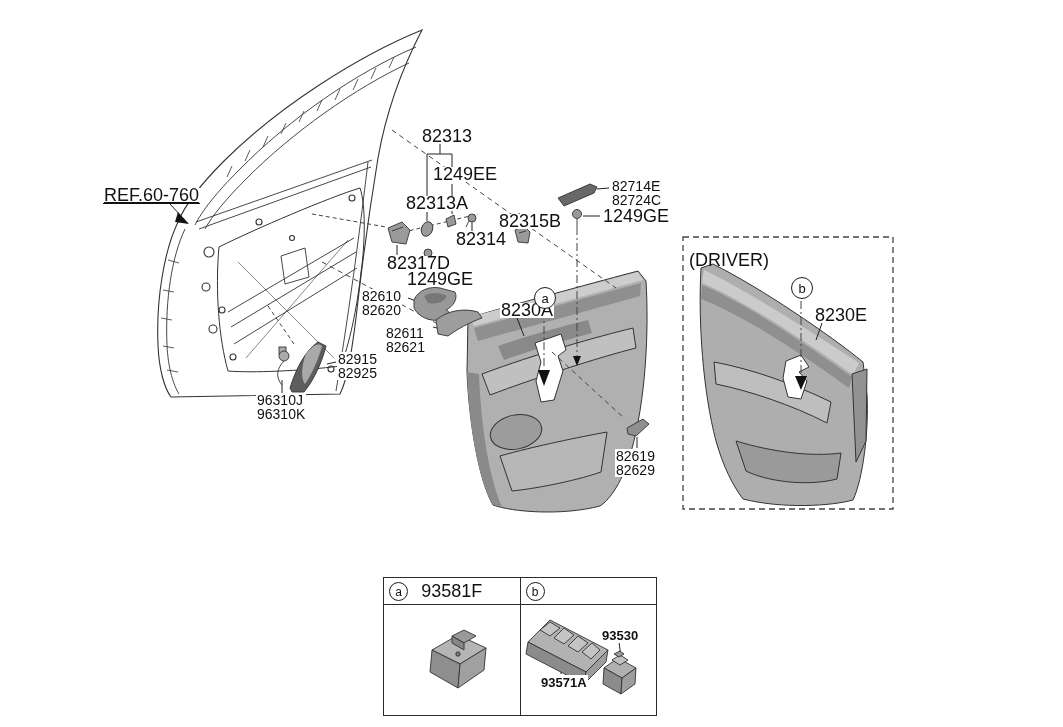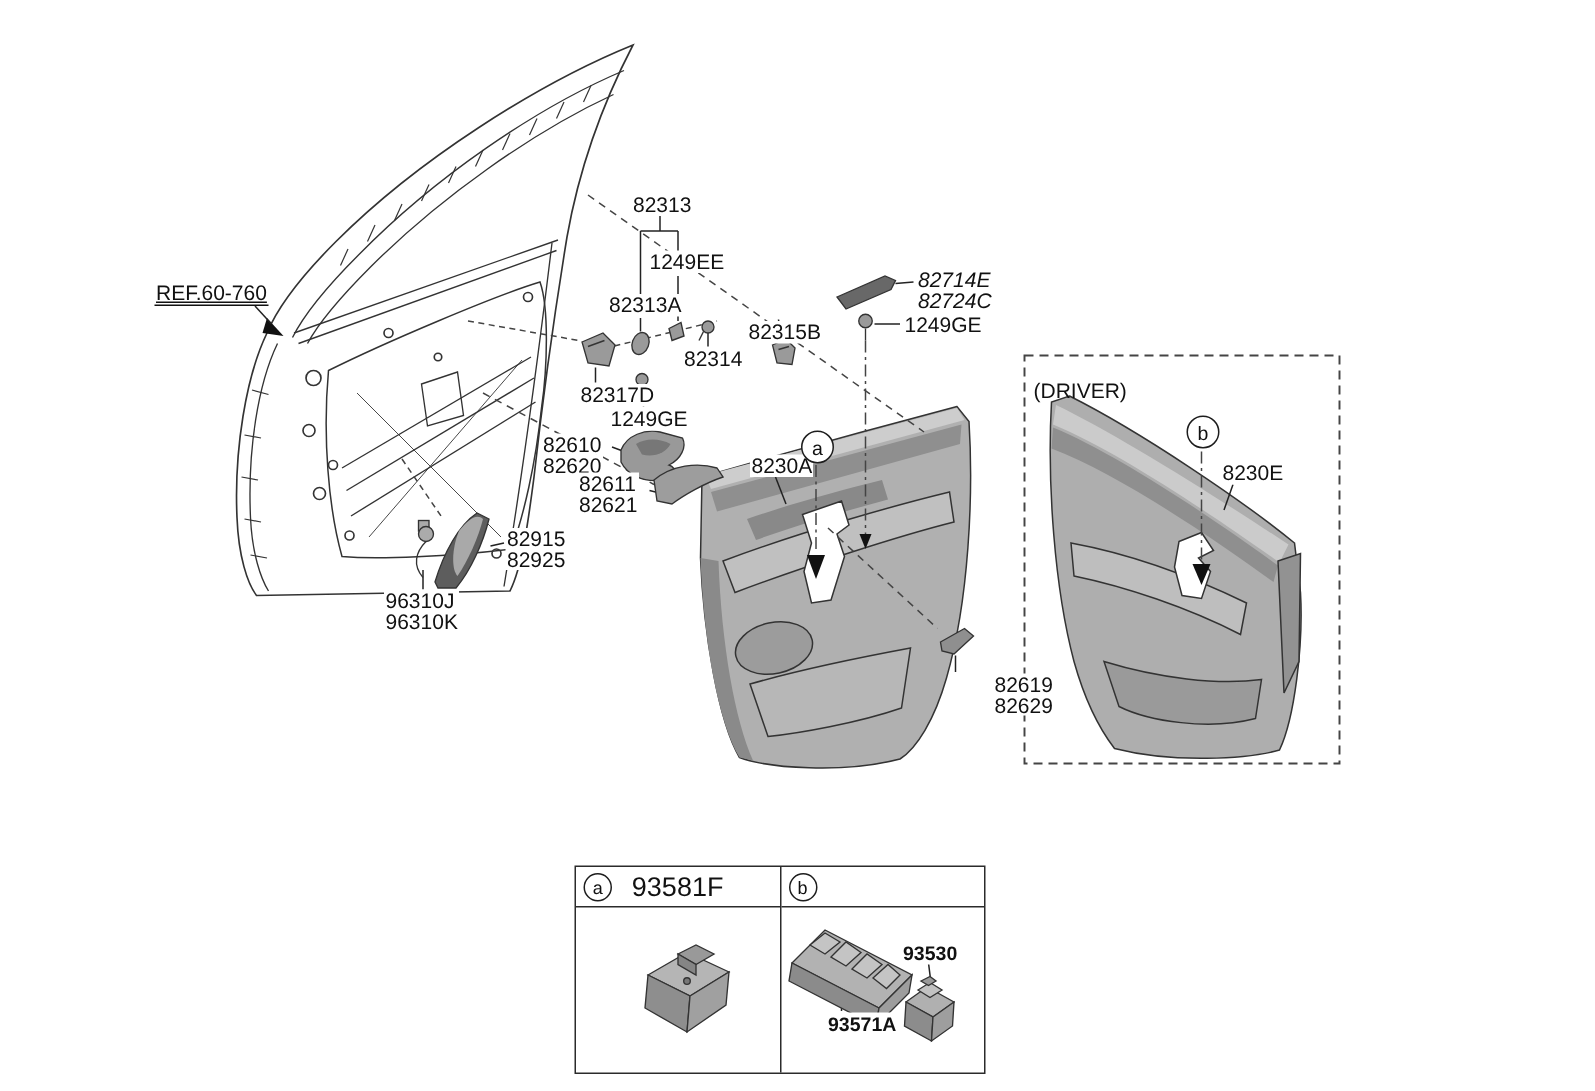--- a/index.html
+++ b/index.html
@@ -1,19 +1,19 @@
 <!DOCTYPE html>
 <html><head>
 <meta charset="utf-8">
 <style>
   html,body{margin:0;padding:0;background:#fff;}
   #stage{position:relative;width:1063px;height:727px;background:#fff;overflow:hidden;
          font-family:"Liberation Sans",sans-serif;}
   #art{position:absolute;left:0;top:0;}
-  .label{position:absolute;font-size:14px;line-height:15px;color:#111;background:#fff;
+  .label{position:absolute;font-size:18px;line-height:15px;color:#111;background:#fff;
          padding:0 1px;white-space:nowrap;z-index:3;}
   .label.sm{font-size:13px;font-weight:bold;}
   .ref{border-bottom:1.3px solid #111;text-decoration:underline;}
   .stack{position:absolute;z-index:3;display:flex;flex-direction:column;}
   .stack span{font-size:14px;line-height:14px;color:#111;background:#fff;padding:0 1px;white-space:nowrap;}
   .callout{position:absolute;width:20px;height:20px;border:1.4px solid #1d1d1d;border-radius:50%;
            background:#fff;display:flex;align-items:center;justify-content:center;
            font-size:13px;color:#111;z-index:3;}
   .callout.sm{width:17px;height:17px;font-size:12px;}
   
@@ -208,49 +208,49 @@
   </svg>
 
   <div class="label ref" style="left:103px;top:188px;">REF.60-760</div>
 
   <div class="label" style="left:421px;top:129px;">82313</div>
   <div class="label" style="left:432px;top:167px;">1249EE</div>
   <div class="label" style="left:405px;top:196px;">82313A</div>
   <div class="label" style="left:455px;top:232px;">82314</div>
   <div class="label" style="left:498px;top:198px;margin-top:16px;">82315B</div>
 
-  <div class="stack" style="left:611px;top:179px;font-style:italic;">
+  <div class="stack" style="left:611px;top:179px;">
     <span>82714E</span>
     <span>82724C</span>
   </div>
   <div class="label" style="left:602px;top:209px;">1249GE</div>
 
   <div class="label" style="left:376px;top:256px;margin-left:10px;">82317D</div>
   <div class="label" style="left:406px;top:272px;">1249GE</div>
 
   <div class="stack" style="left:361px;top:289px;">
     <span>82610</span>
     <span>82620</span>
   </div>
-  <div class="stack" style="left:385px;top:315px;">
+  <div class="stack" style="left:385px;top:326px;">
     <span>82611</span>
     <span>82621</span>
   </div>
 
   <div class="label" style="left:500px;top:303px;">8230A</div>
 
   <div class="stack" style="left:337px;top:352px;">
     <span>82915</span>
     <span>82925</span>
   </div>
   <div class="stack" style="left:256px;top:393px;">
     <span>96310J</span>
     <span>96310K</span>
   </div>
-  <div class="stack" style="left:615px;top:449px;margin-left:47px;">
+  <div class="stack" style="left:615px;top:449px;">
     <span>82619</span>
     <span>82629</span>
   </div>
 
   <div class="label" style="left:688px;top:241px;background:transparent;margin-top:12px;">(DRIVER)</div>
   <div class="label" style="left:814px;top:308px;">8230E</div>
 
   <div class="callout" style="left:534px;top:287px;">a</div>
   <div class="callout" style="left:791px;top:277px;">b</div>
 
@@ -262,16 +262,16 @@
       </div>
       <div class="legend-body"></div>
     </div>
     <div class="legend-col">
       <div class="legend-head">
         <span class="callout sm">b</span>
       </div>
       <div class="legend-body"></div>
     </div>
   </div>
-  <div class="label sm" style="left:540px;top:675px;margin-left:11px;">93571A</div>
+  <div class="label sm" style="left:540px;top:675px;">93571A</div>
   <div class="label sm" style="left:601px;top:628px;">93530</div>
 
 </div>
 
 </body></html>

